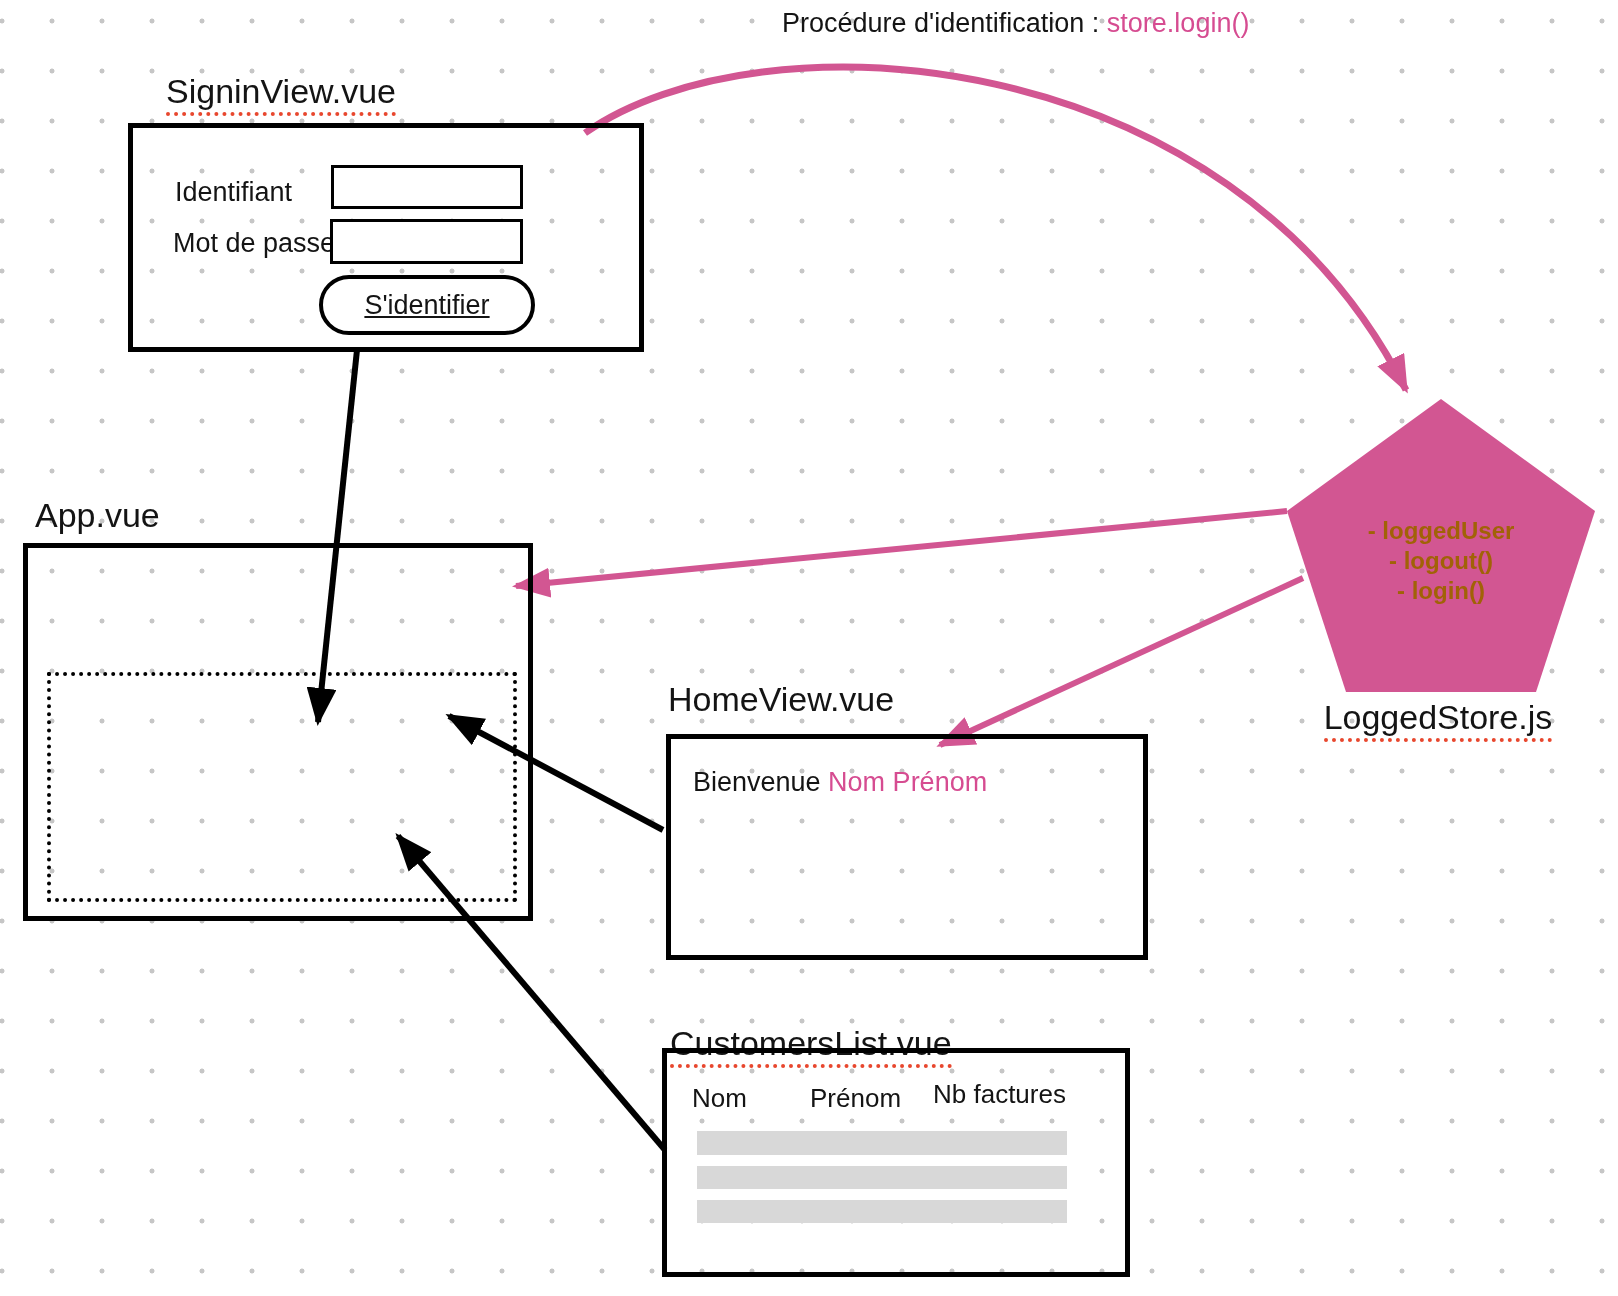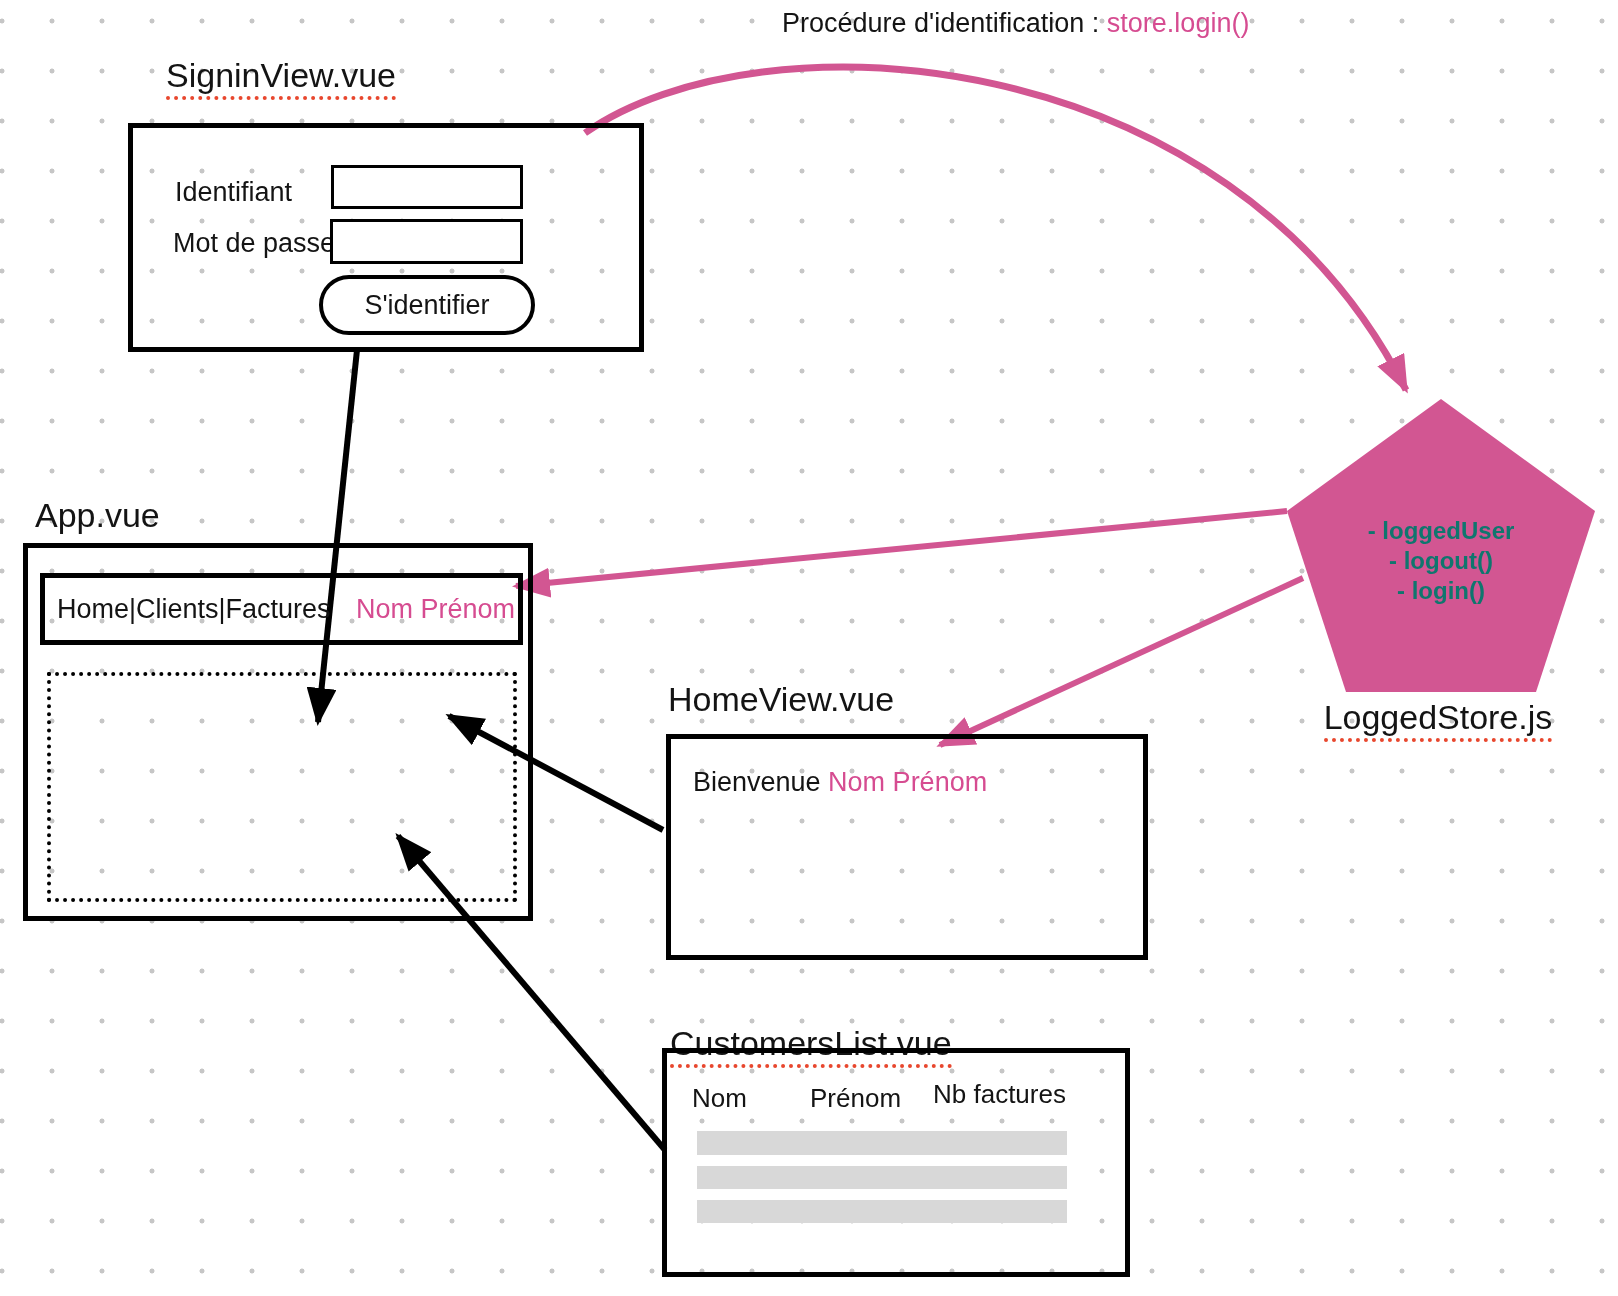--- a/index.html
+++ b/index.html
@@ -21,21 +21,21 @@
   .input-box{position:absolute;border:3px solid #000;background:#fff;box-sizing:border-box;
     font-size:24px;padding:0 8px;outline:none;}
   .pill-btn{position:absolute;border:4px solid #000;border-radius:34px;background:#fff;
     font-family:"Liberation Sans",sans-serif;font-size:27px;color:#141414;
     display:flex;align-items:center;justify-content:center;cursor:pointer;box-sizing:border-box;}
   .navbar{position:absolute;border:5px solid #000;box-sizing:border-box;
     display:flex;align-items:center;justify-content:space-between;
     padding-left:12px;padding-right:3px;}
   .dotted-slot{position:absolute;border:4px dotted #000;box-sizing:border-box;}
   .pentagon-text{position:absolute;text-align:center;font-size:24px;font-weight:700;
-    line-height:30px;color:#0f766e;}
+    line-height:30px;color:#a16207;}
   .gray-row{position:absolute;background:#d8d8d8;}
   svg.overlay{position:absolute;left:0;top:0;pointer-events:none;}
   .th{font-size:26px;position:absolute;white-space:nowrap;}
 </style>
 </head>
 <body>
 
 <svg class="overlay" width="1618" height="1296" viewBox="0 0 1618 1296">
   <defs>
     <marker id="ah-black" markerUnits="userSpaceOnUse" markerWidth="38" markerHeight="30" refX="34" refY="15" orient="auto">
@@ -54,37 +54,33 @@
 
   <path d="M357,350 L318,722" stroke="#000" stroke-width="6" fill="none" marker-end="url(#ah-black)"></path>
   <path d="M663,830 L449,716" stroke="#000" stroke-width="6" fill="none" marker-end="url(#ah-black)"></path>
   <path d="M665,1150 L398,836" stroke="#000" stroke-width="6" fill="none" marker-end="url(#ah-black)"></path>
 </svg>
 
 <div class="abs label" style="left:766px;top:8px;margin-left:16px;">
   <span>Procédure d'identification : </span><span class="pink">store.login()</span>
 </div>
 
-<div class="abs title" style="left:166px;top:56px;">
+<div class="abs title" style="left:166px;top:72px;">
   <span class="red-underline">SigninView.vue</span>
 </div>
 <div class="wirebox" style="left:128px;top:123px;width:516px;height:229px;">
   <div class="abs label" style="left:42px;top:49px;">Identifiant</div>
   <input class="input-box" style="left: 198px; top: 37px; width: 192px; height: 44px;" type="text" placeholder="">
   <div class="abs label" style="left:40px;top:100px;">Mot de passe</div>
   <input class="input-box" style="left: 197px; top: 91px; width: 193px; height: 45px;" type="text" placeholder="">
-  <button class="pill-btn" style="left:186px;top:147px;width:216px;height:60px;">S'identifier</button>
+  <button class="pill-btn" style="left:186px;top:147px;width:216px;height:60px;text-decoration:underline;">S'identifier</button>
 </div>
 
 <div class="abs title" style="left:35px;top:496px;">App.vue</div>
 <div class="wirebox" style="left:23px;top:543px;width:510px;height:378px;">
-  <div class="navbar" style="left:12px;top:25px;width:483px;height:72px;">
-    <span class="label">Home|Clients|Factures</span>
-    <span class="label pink">Nom Prénom</span>
-  </div>
   <div class="dotted-slot" style="left:19px;top:124px;width:470px;height:230px;"></div>
 </div>
 
 <div class="abs title" style="left:668px;top:680px;">HomeView.vue</div>
 <div class="wirebox" style="left:666px;top:734px;width:482px;height:226px;">
   <div class="abs label" style="left:22px;top:28px;">
     <span>Bienvenue </span><span class="pink">Nom Prénom</span>
   </div>
 </div>
 

